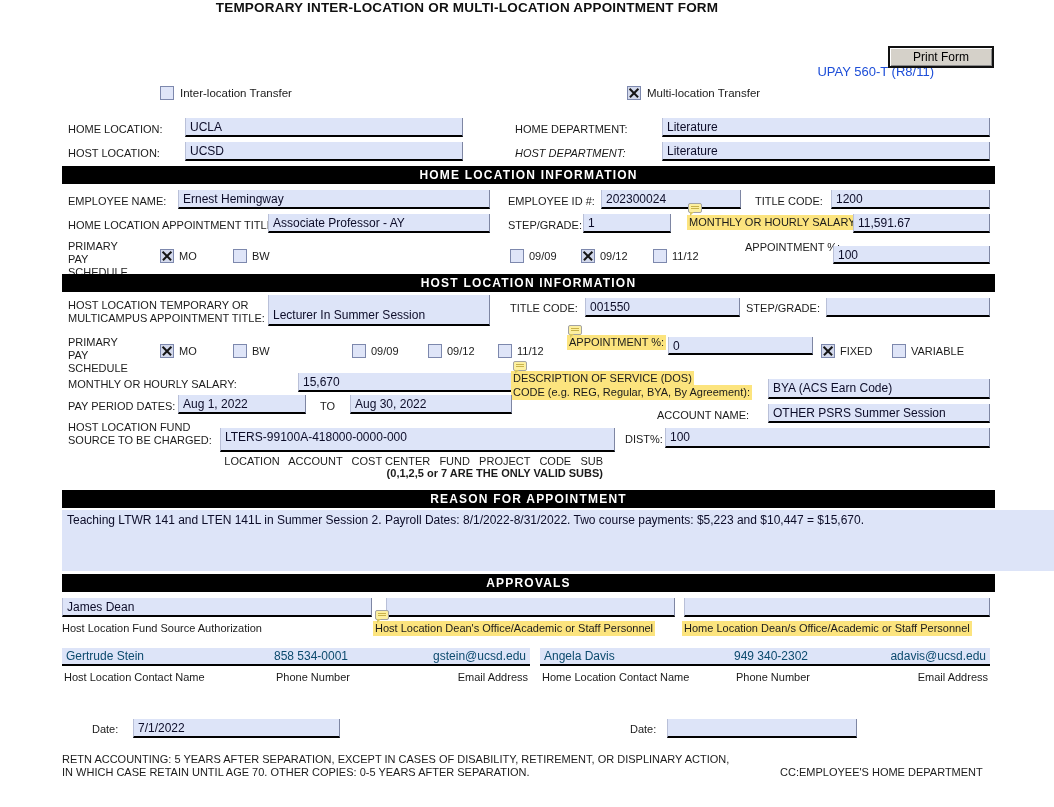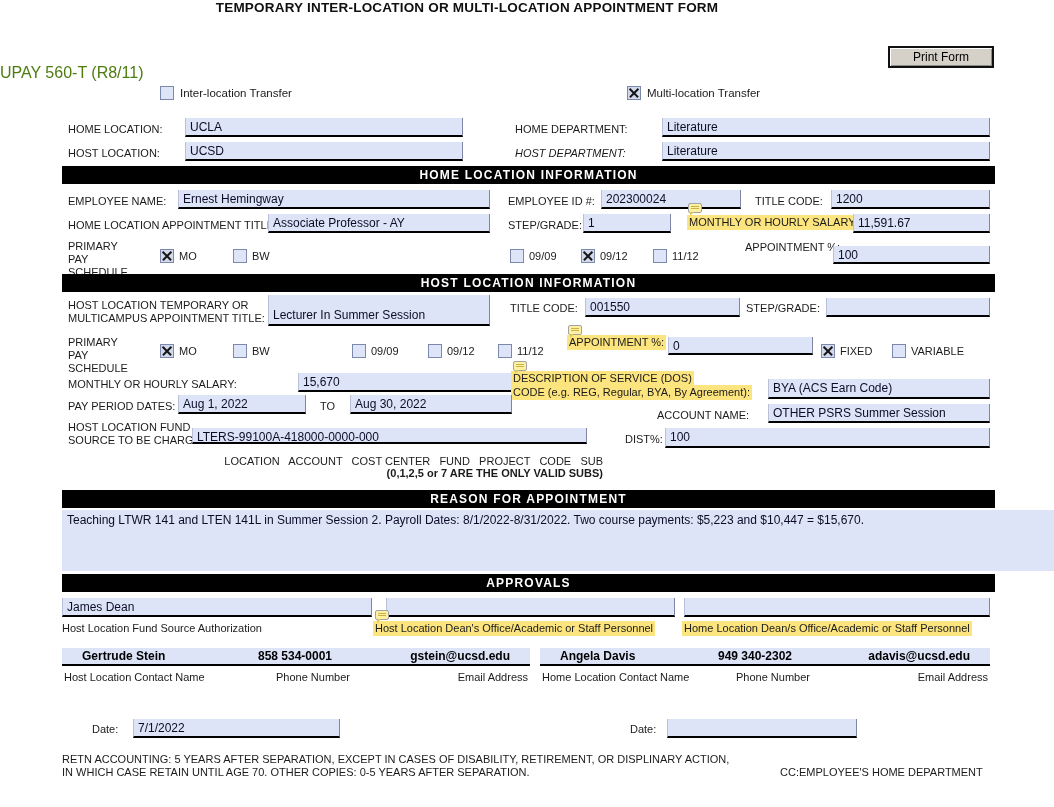--- a/index.html
+++ b/index.html
@@ -27,25 +27,25 @@
   .note::before { content:""; position:absolute; left:2px; right:2px; top:2px; height:1px;
           background:#c9b24a; box-shadow:0 2px 0 #c9b24a; }
   .note::after { content:""; position:absolute; left:1px; bottom:-4px; width:0; height:0;
           border-top:4px solid #d9c763; border-right:4px solid transparent; }
   .btn { position:absolute; background:var(--button-bg,#d5d1c9); border:2px solid #111;
          box-shadow:inset 1px 1px 0 #fff, inset -1px -1px 0 #8a8a8a;
          font-family:"Liberation Sans",sans-serif; font-size:12px; color:#000;
          text-align:center; cursor:pointer; }
   .title { position:absolute; left:0; top:48; width:934px; text-align:center;
            font-weight:bold; font-size:13.5px; color:#101010; letter-spacing:0.2px; }
-  .subtitle { position:absolute; left:0; top:64px; width:934px; text-align:left;
-           font-size:16px; color:#4d7c0f; }
+  .subtitle { position:absolute; left:0; top:64px; width:934px; text-align:right;
+           font-size:13px; color:#1d4ed8; }
   .strip { position:absolute; display:flex; background:var(--field-bg,#dde4f8);
-           border-bottom:2px solid #000; font-size:12px; color:#000000; align-items:center;
-           height:18px; padding:0 20px; box-sizing:border-box;font-weight:bold; }
+           border-bottom:2px solid #000; font-size:12px; color:#0c4a6e; align-items:center;
+           height:18px; padding:0 4px; box-sizing:border-box; }
   .striplab { position:absolute; display:flex; font-size:11px; color:#1b1b1b;
            padding:0 2px; box-sizing:border-box; }
   .c1 { flex:1; text-align:left; white-space:nowrap; }
   .c2 { width:160px; text-align:center; white-space:nowrap; }
   .c3 { width:135px; text-align:right; white-space:nowrap; }
   .pre { white-space:pre; }
   .ctr { text-align:right; }
   .b { font-weight:bold; }
   .reason { position:absolute; background:var(--field-bg,#dde4f8); font-size:12px;
             color:#0c0c28; padding:3px 5px; box-sizing:border-box; line-height:15px; }
@@ -140,21 +140,21 @@
   <div class="fld" style="left:768px;top:379px;width:222px;height:20px;">BYA (ACS Earn Code)</div>
 
   <span class="lab" style="left:68px;top:400px;">PAY PERIOD DATES:</span>
   <div class="fld" style="left:178px;top:395px;width:128px;height:19px;">Aug 1, 2022</div>
   <span class="lab" style="left:320px;top:400px;">TO</span>
   <div class="fld" style="left:350px;top:395px;width:162px;height:19px;">Aug 30, 2022</div>
   <span class="lab" style="left:657px;top:409px;">ACCOUNT NAME:</span>
   <div class="fld" style="left:768px;top:404px;width:222px;height:19px;">OTHER PSRS Summer Session</div>
 
   <span class="lab wrap" style="left:68px;top:421px;width:145px;">HOST LOCATION FUND SOURCE TO BE CHARGED:</span>
-  <div class="fld" style="left:192px;top:428px;width:395px;height:16px;">LTERS-99100A-418000-0000-000</div>
+  <div class="fld" style="left:220px;top:428px;width:395px;height:24px;">LTERS-99100A-418000-0000-000</div>
   <span class="lab" style="left:625px;top:433px;">DIST%:</span>
   <div class="fld" style="left:665px;top:428px;width:325px;height:20px;">100</div>
   <div class="lab ctr pre" style="left:208px;top:455px;width:395px;">LOCATION   ACCOUNT   COST CENTER   FUND   PROJECT   CODE   SUB</div>
   <div class="lab ctr b" style="left:208px;top:467px;width:395px;">(0,1,2,5 or 7 ARE THE ONLY VALID SUBS)</div>
 
   <div class="sec" style="left:62px;top:490px;width:933px;">REASON FOR APPOINTMENT</div>
   <div class="reason" style="left:62px;top:510px;width:1031px;height:61px;">Teaching LTWR 141 and LTEN 141L in Summer Session 2. Payroll Dates: 8/1/2022-8/31/2022. Two course payments: $5,223 and $10,447 = $15,670.</div>
 
   <div class="sec" style="left:62px;top:574px;width:933px;">APPROVALS</div>
 

